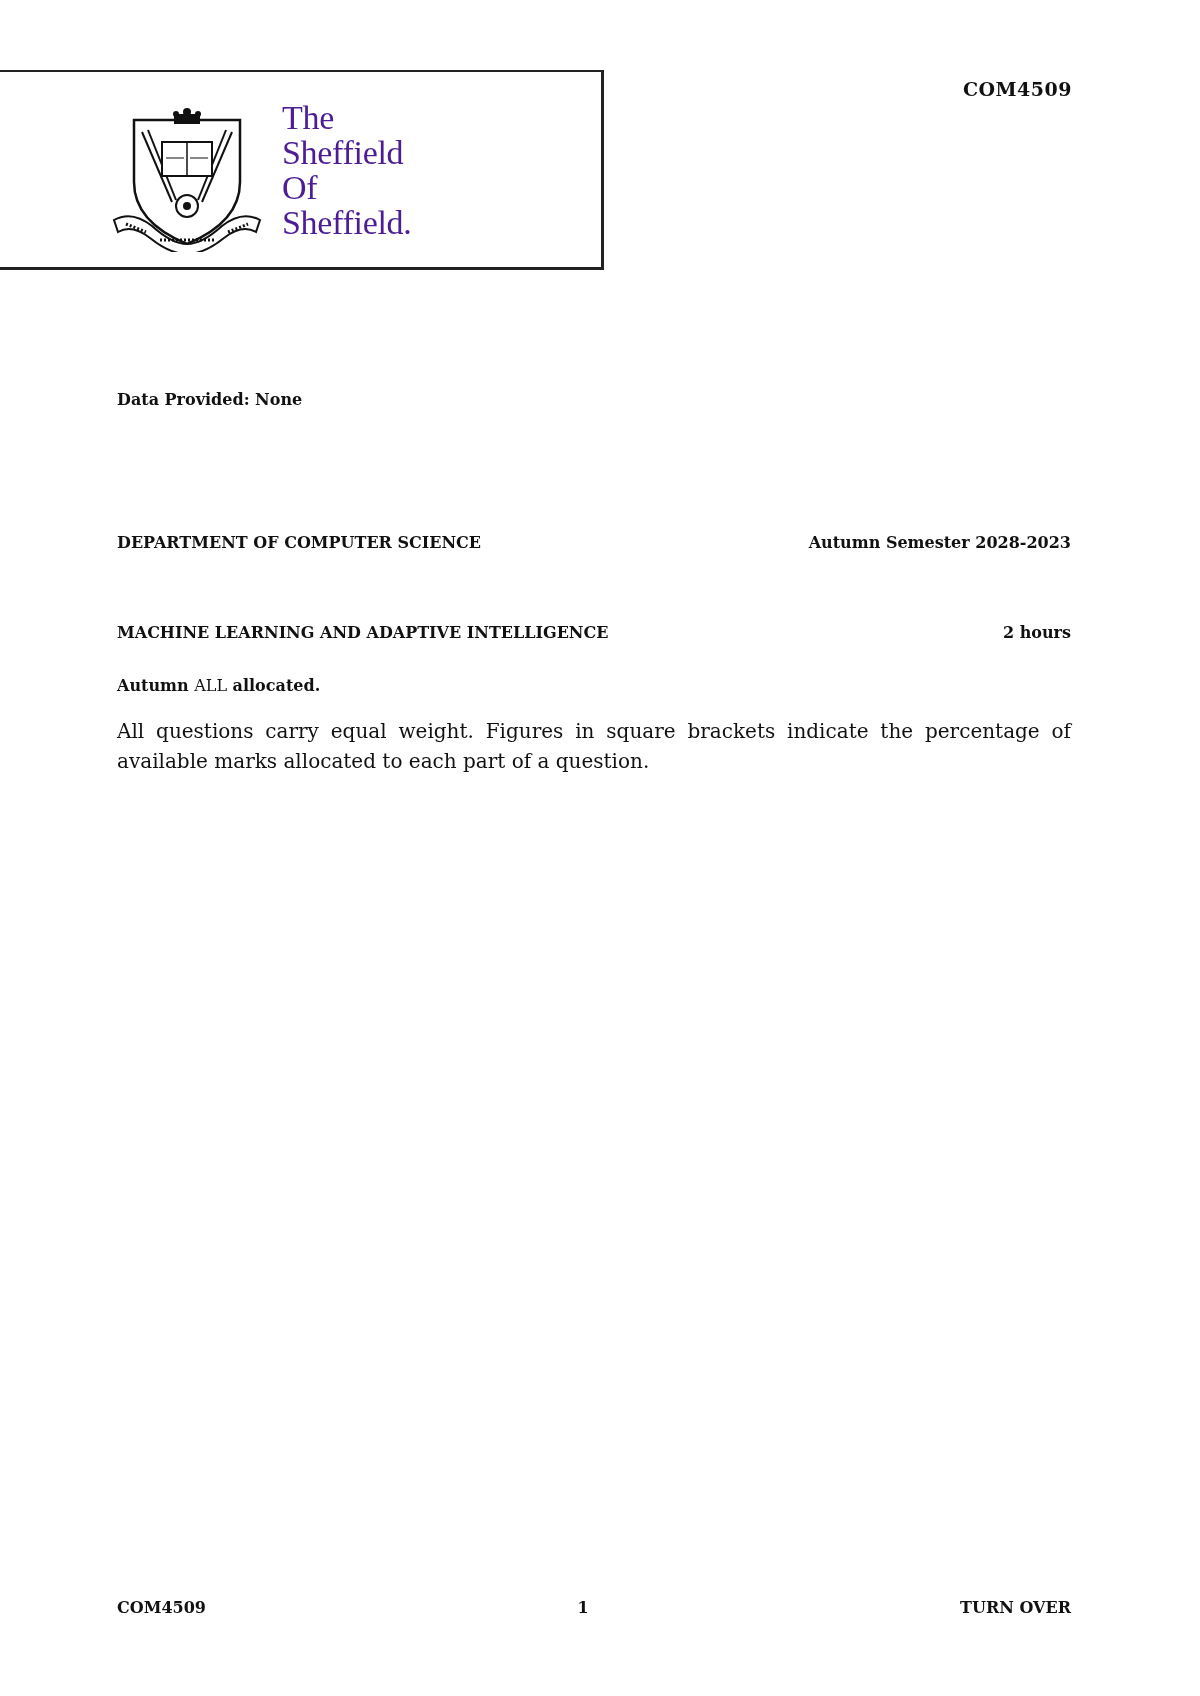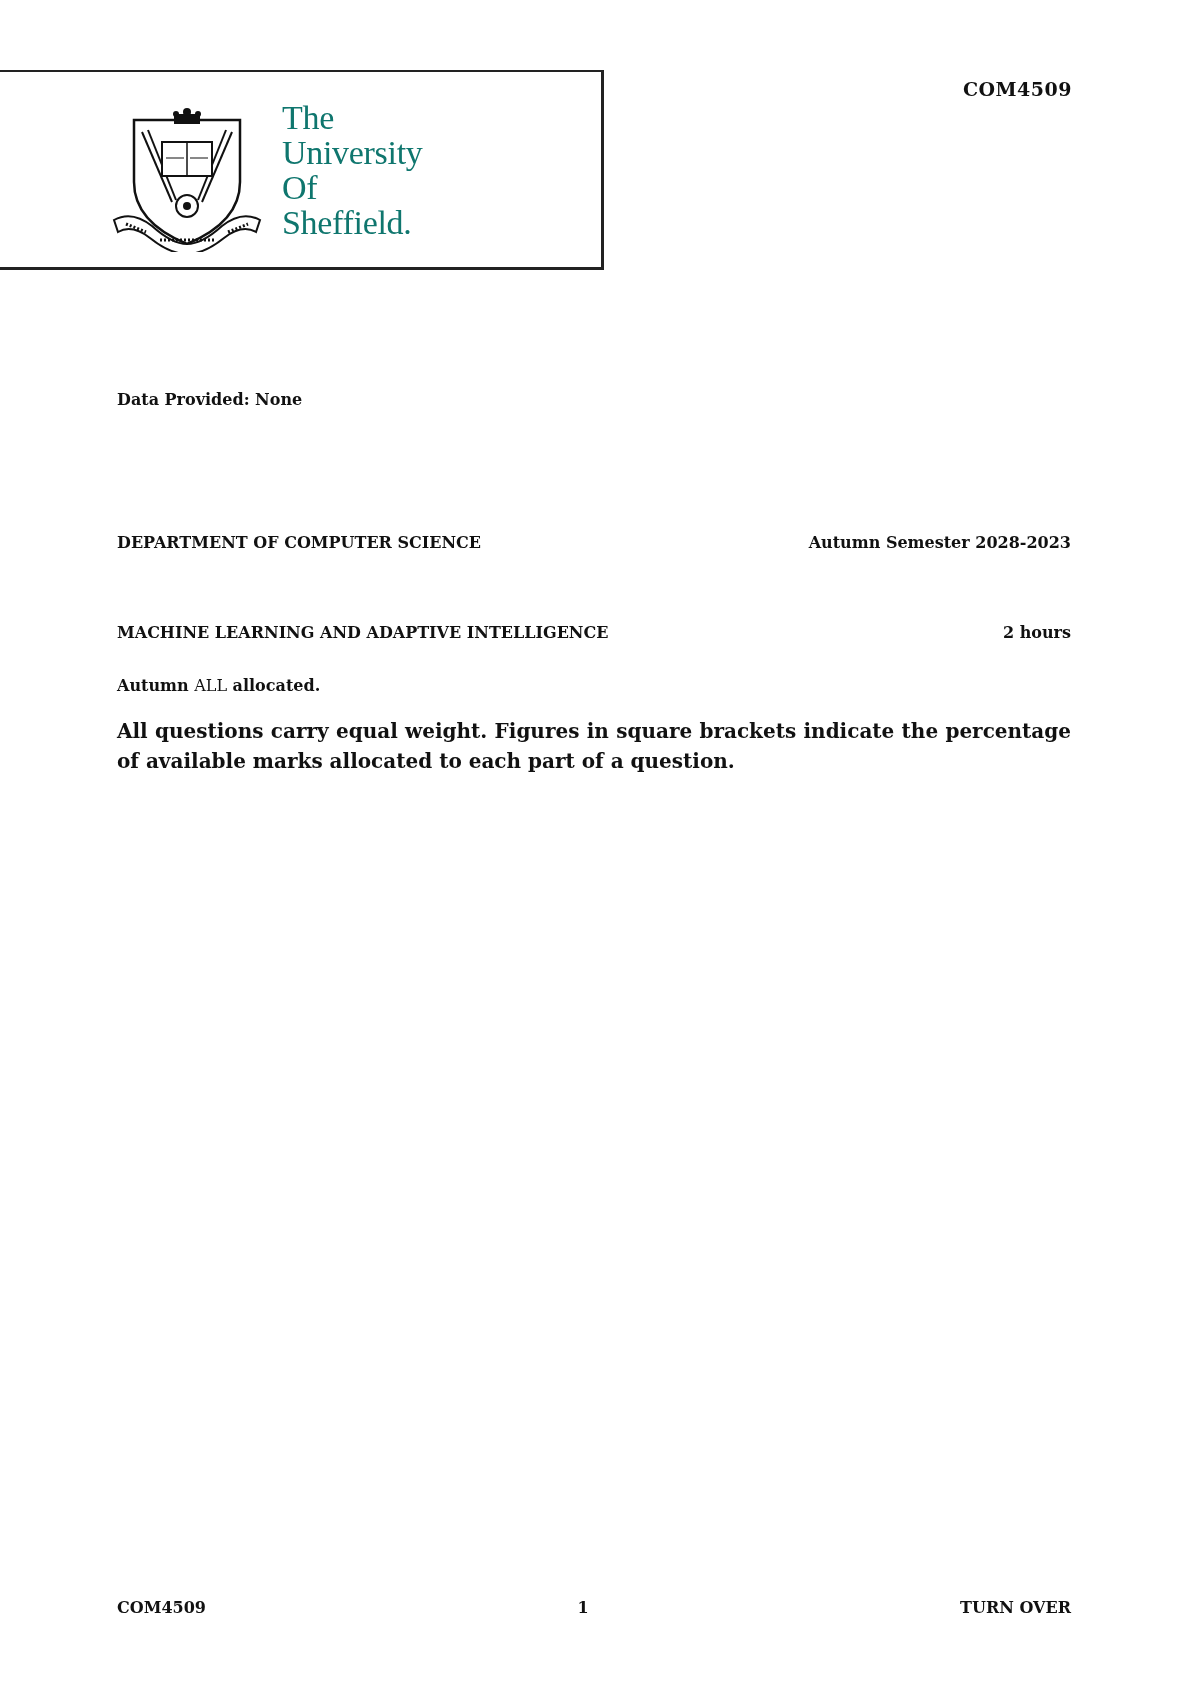--- a/index.html
+++ b/index.html
@@ -11,27 +11,27 @@
     .abs { position: absolute; }
     .logo-box {
       left: -2px; top: 70px; width: 606px; height: 200px;
       border: 2px solid #222; border-bottom-width: 3px; border-right-width: 3px;
       box-sizing: border-box; background: #fff;
     }
     .crest { position: absolute; left: 112px; top: 30px; width: 150px; height: 150px; }
     .logo-text {
       position: absolute; left: 282px; top: 28px;
       font-family: "Liberation Serif", "DejaVu Serif", serif;
-      font-size: 34px; line-height: 35px; color: #0f766e; letter-spacing: -0.3px;
+      font-size: 34px; line-height: 35px; color: #4c1d95; letter-spacing: -0.3px;
     }
     .logo-text div { white-space: nowrap; }
     .code-top { right: 128px; top: 78px; font-size: 19px; font-weight: bold; letter-spacing: 0.5px; }
     .txt { font-size: 16px; font-weight: bold; white-space: nowrap; }
     .row { left: 117px; width: 954px; display: flex; justify-content: space-between; }
-    .para { left: 117px; width: 954px; font-size: 20px; font-weight: bold; line-height: 30px; text-align: justify; }
+    .para { left: 117px; width: 954px; font-size: 20px; font-weight: normal; line-height: 30px; text-align: justify; }
   </style>
 </head>
 <body>
 
 <div class="abs logo-box">
   <svg class="crest" viewBox="0 0 150 150">
 
     <path d="M22 18 L128 18 L128 80 Q128 120 75 142 Q22 120 22 80 Z" fill="none" stroke="#111" stroke-width="2.5"></path>
 
     <rect x="62" y="12" width="26" height="10" fill="#111"></rect>
@@ -52,21 +52,21 @@
     <line x1="78" y1="56" x2="96" y2="56" stroke="#111" stroke-width="1"></line>
 
     <circle cx="75" cy="104" r="11" fill="#fff" stroke="#111" stroke-width="2"></circle>
     <circle cx="75" cy="104" r="4" fill="#111"></circle>
 
     <path d="M2 118 Q20 108 40 124 Q60 142 75 142 Q90 142 110 124 Q130 108 148 118 L144 130 Q130 122 112 136 Q92 152 75 152 Q58 152 38 136 Q20 122 6 130 Z" fill="#fff" stroke="#111" stroke-width="2"></path>
     <path d="M14 122 L34 130 M48 138 L102 138 M116 130 L136 122" stroke="#111" stroke-width="3" stroke-dasharray="2 2"></path>
   </svg>
   <div class="logo-text">
     <div>The</div>
-    <div>University</div>
+    <div>Sheffield</div>
     <div>Of</div>
     <div>Sheffield.</div>
   </div>
 </div>
 
 <div class="abs code-top">COM4509</div>
 
 <div class="abs txt" style="left:117px; top:390px;">Data Provided: None</div>
 
 <div class="abs row txt" style="top:533px;">

